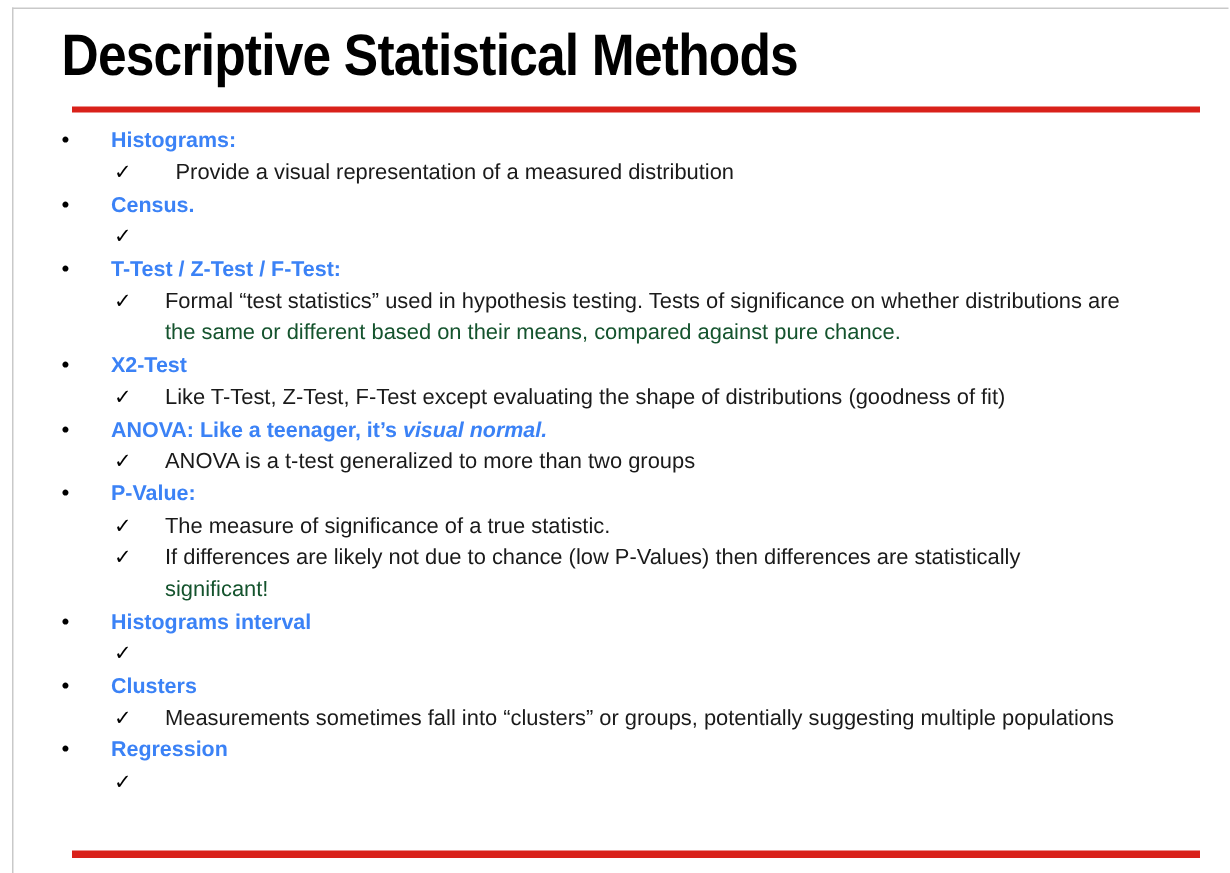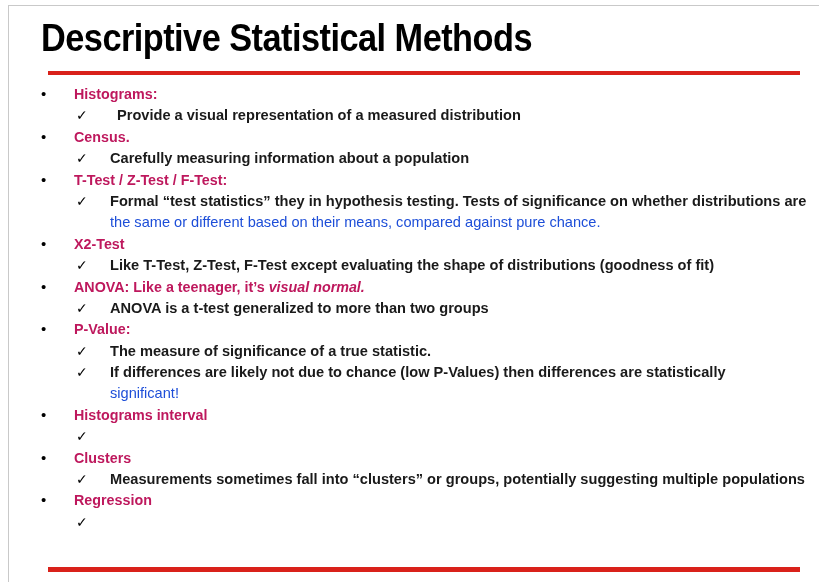--- a/index.html
+++ b/index.html
@@ -92,21 +92,21 @@
     line-height: 20px;
     color: #000;
   }
   .lvl1 .txt {
     position: absolute;
     left: 74px;
     top: 0;
     font-size: 14.3px;
     line-height: 20px;
     font-weight: bold;
-    color: #be185d;
+    color: #3b82f6;
     white-space: nowrap;
   }
   .lvl1 .txt .ital {
     font-style: italic;
     font-weight: bold;
   }
 
   
   .lvl2 .chk {
     position: absolute;
@@ -118,33 +118,32 @@
     font-family: "DejaVu Sans", sans-serif;
   }
   .lvl2 .txt {
     position: absolute;
     left: 110px;
     top: 0;
     font-size: 14.6px;
     line-height: 20px;
     color: #1a1a1a;
     white-space: nowrap;
-    font-weight: bold;
   }
   .lvl2.extra-indent .txt {
     left: 117px;
   }
   
   .cont .txt {
     position: absolute;
     left: 110px;
     top: 0;
     font-size: 14.6px;
     line-height: 20px;
-    color: #1d4ed8;
+    color: #14532d;
     white-space: nowrap;
   }
 </style>
 </head>
 <body>
 
 <div id="slide">
 
   <div id="frame"></div>
 
@@ -160,29 +159,28 @@
       <div class="row lvl2 extra-indent">
         <span class="chk">✓</span>
         <span class="txt">Provide a visual representation of a measured distribution</span>
       </div>
       <div class="row lvl1">
         <span class="dot">•</span>
         <span class="txt">Census.</span>
       </div>
       <div class="row lvl2">
         <span class="chk">✓</span>
-        <span class="txt">Carefully measuring information about a population</span>
       </div>
       <div class="row lvl1">
         <span class="dot">•</span>
         <span class="txt">T-Test / Z-Test / F-Test:</span>
       </div>
       <div class="row lvl2">
         <span class="chk">✓</span>
-        <span class="txt">Formal “test statistics” they in hypothesis testing. Tests of significance on whether distributions are</span>
+        <span class="txt">Formal “test statistics” used in hypothesis testing. Tests of significance on whether distributions are</span>
       </div>
       <div class="row cont">
         <span class="txt">the same or different based on their means, compared against pure chance.</span>
       </div>
       <div class="row lvl1">
         <span class="dot">•</span>
         <span class="txt">X2-Test</span>
       </div>
       <div class="row lvl2">
         <span class="chk">✓</span>

